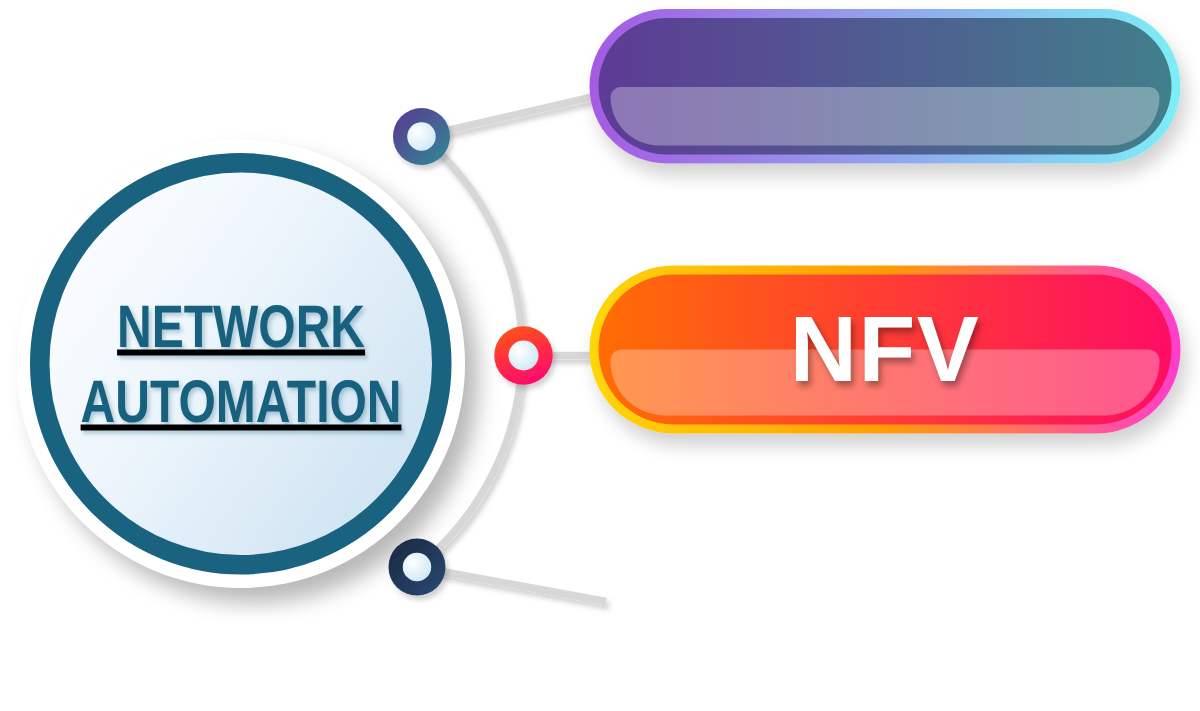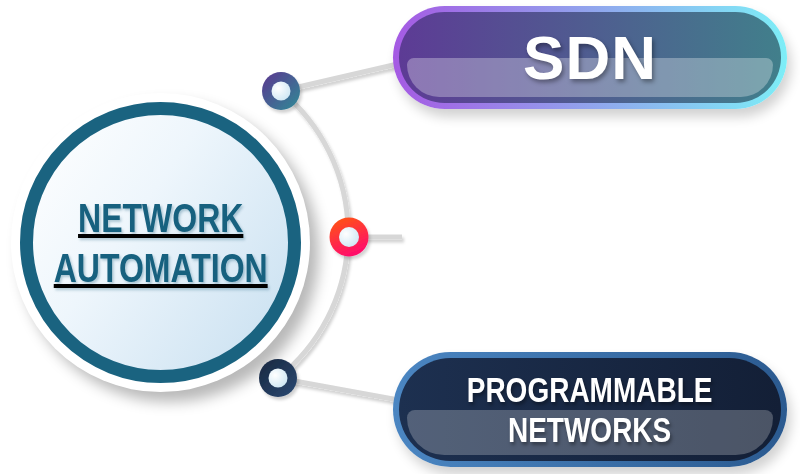--- a/index.html
+++ b/index.html
@@ -112,28 +112,24 @@
     </g>
     <g filter="url(#softShadow)">
       <circle cx="278" cy="378" r="19" fill="url(#gNodeBot)"></circle>
       <circle cx="278" cy="378" r="9.5" fill="url(#gHole)"></circle>
     </g>
   </svg>
 
   <div class="pill pill-sdn">
     <div class="pill-inner">
       <div class="pill-gloss"></div>
-      <div class="pill-label">SDN</div>
+    </div>
+  </div>
+
+  <div class="pill pill-nfv">
+    <div class="pill-inner">
+      <div class="pill-gloss"></div>
+      <div class="pill-label">NFV</div>
     </div>
   </div>
 
 
-  <div class="pill pill-prog">
-    <div class="pill-inner">
-      <div class="pill-gloss"></div>
-      <div class="pill-label">
-        <div>PROGRAMMABLE</div>
-        <div>NETWORKS</div>
-      </div>
-    </div>
-  </div>
-
 </div>
 
 </body></html>

